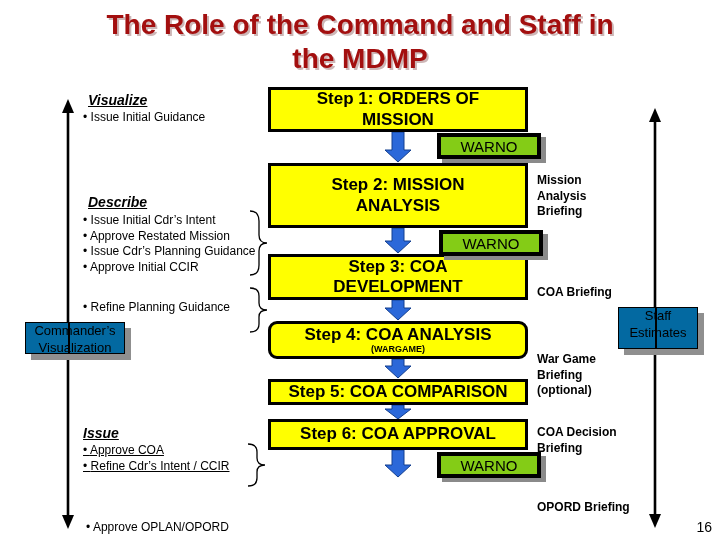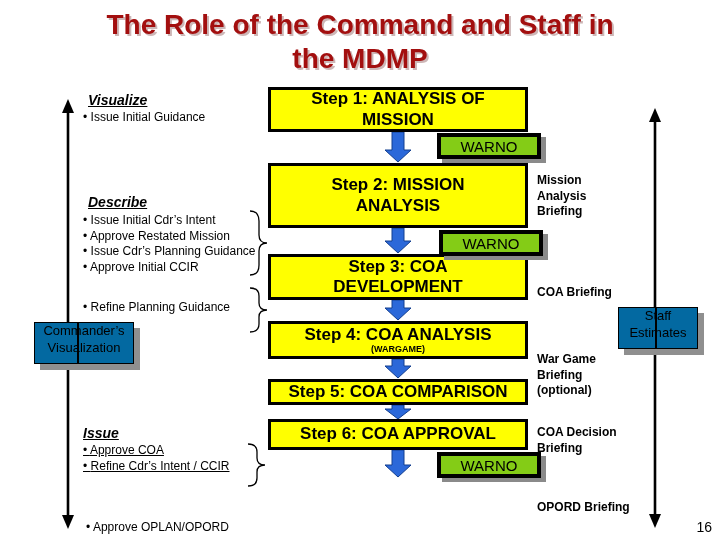--- a/index.html
+++ b/index.html
@@ -79,21 +79,21 @@
   <div class="bullet" style="left:83px; top:300px;">Refine Planning Guidance</div>
 
   <div class="heading" style="left:83px; top:425px;">Issue</div>
   <div class="bullets" style="left:83px; top:443px;text-decoration:underline;">
     <div>Approve COA</div>
     <div>Refine Cdr’s Intent / CCIR</div>
   </div>
 
   <div class="bullet" style="left:86px; top:520px;">Approve OPLAN/OPORD</div>
 
-  <div class="note-box" style="left:25px; top:322px; width:100px; height:42px;margin-left:9px;">
+  <div class="note-box" style="left:25px; top:322px; width:100px; height:32px;">
     <div class="tl" style="left:42px;"></div>
     <span>Commander’s</span>
     <span>Visualization</span>
   </div>
 
   <svg class="abs" style="left:249px; top:210px;" width="19" height="66" viewBox="0 0 19 66">
     <path d="M1 1 Q10 1 10 11 L10 25 Q10 33 18 33 Q10 33 10 41 L10 55 Q10 65 1 65" fill="none" stroke="#000" stroke-width="1.3"></path>
   </svg>
   <svg class="abs" style="left:249px; top:287px;" width="19" height="46" viewBox="0 0 19 46">
     <path d="M1 1 Q10 1 10 9 L10 16 Q10 23 18 23 Q10 23 10 30 L10 37 Q10 45 1 45" fill="none" stroke="#000" stroke-width="1.3"></path>
@@ -115,32 +115,32 @@
     <polygon points="8,0 20,0 20,7 27,7 14,19 1,7 8,7" fill="#2B68D9" stroke="#123E8F" stroke-width="1"></polygon>
   </svg>
   <svg class="abs" style="left:384px; top:405px;" width="28" height="14" viewBox="0 0 28 14">
     <polygon points="8,0 20,0 20,4 27,4 14,14 1,4 8,4" fill="#2B68D9" stroke="#123E8F" stroke-width="1"></polygon>
   </svg>
   <svg class="abs" style="left:384px; top:450px;" width="28" height="27" viewBox="0 0 28 27">
     <polygon points="8,0 20,0 20,15 27,15 14,27 1,15 8,15" fill="#2B68D9" stroke="#123E8F" stroke-width="1"></polygon>
   </svg>
 
   <div class="step" style="top:87px; height:45px;">
-    <div>Step 1: ANALYSIS OF</div>
+    <div>Step 1: ORDERS OF</div>
     <div>MISSION</div>
   </div>
   <div class="step" style="top:163px; height:65px;">
     <div>Step 2: MISSION</div>
     <div>ANALYSIS</div>
   </div>
   <div class="step" style="top:254px; height:46px;">
     <div>Step 3: COA</div>
     <div>DEVELOPMENT</div>
   </div>
-  <div class="step" style="top:321px; height:38px;">
+  <div class="step" style="top:321px; height:38px;border-radius:9px;">
     <div>Step 4: COA ANALYSIS</div>
     <div class="sub">(WARGAME)</div>
   </div>
   <div class="step" style="top:379px; height:26px;">
     <div>Step 5: COA COMPARISON</div>
   </div>
   <div class="step" style="top:419px; height:31px;">
     <div>Step 6: COA APPROVAL</div>
   </div>
 

